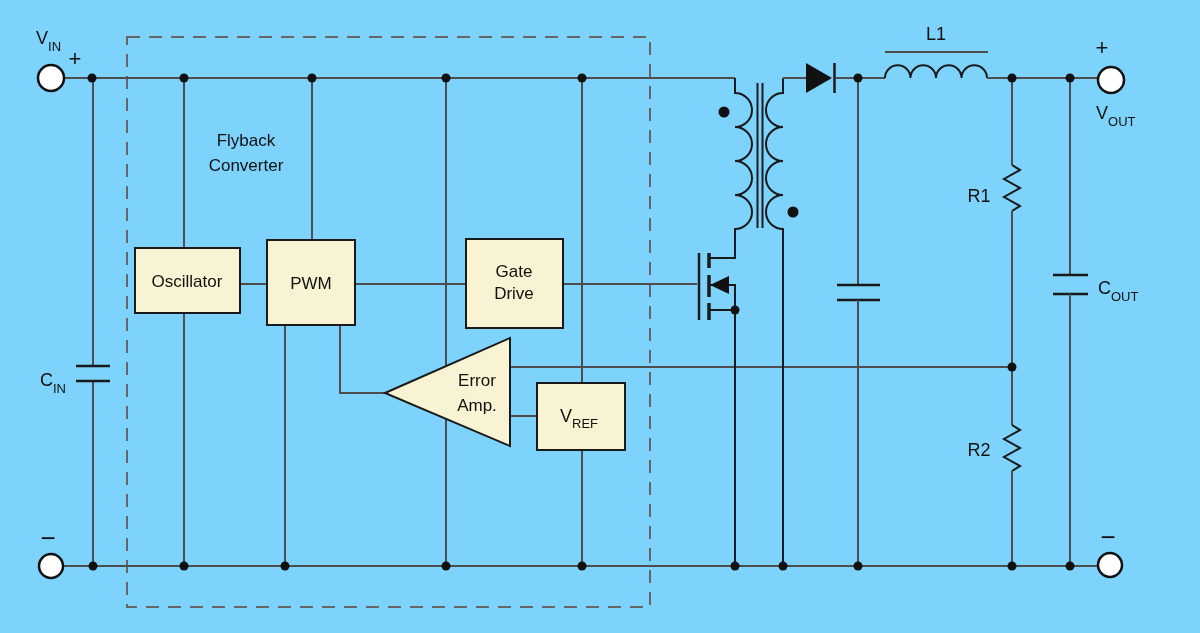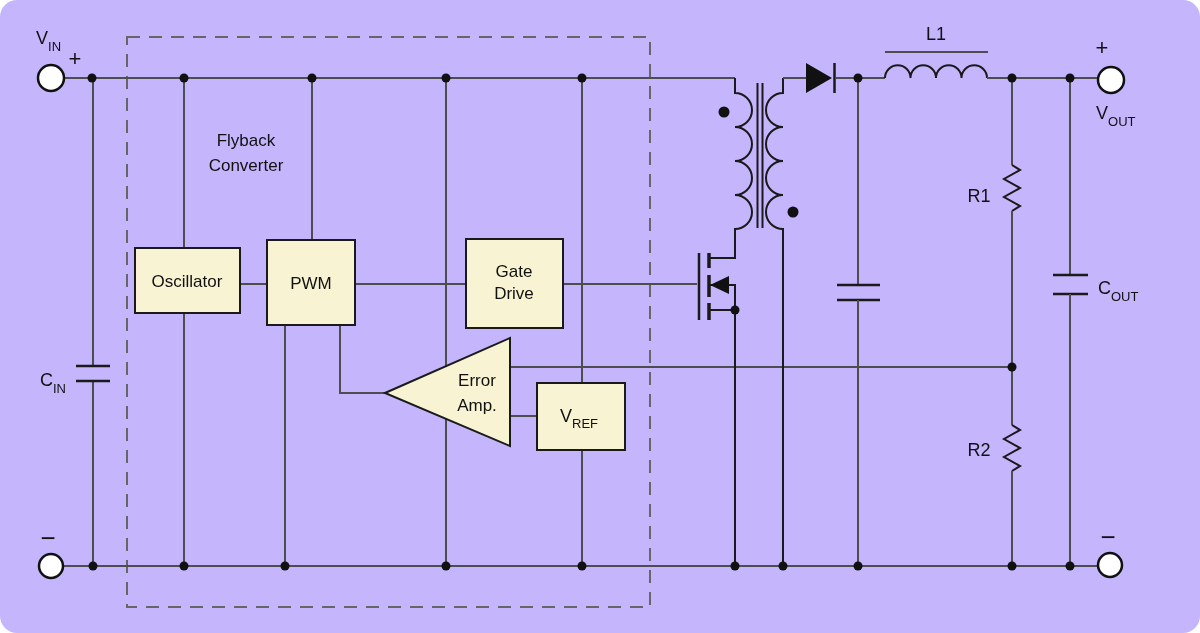--- a/index.html
+++ b/index.html
@@ -1,16 +1,16 @@
 <!DOCTYPE html>
 <html><head>
 <meta charset="utf-8">
 <style>
   html,body{margin:0;padding:0;background:#ffffff;}
-  .stage{position:relative;width:1200px;height:633px;background:#c4b5fd;overflow:hidden;border-radius:17px;}
+  .stage{position:relative;width:1200px;height:633px;background:#7dd3fc;overflow:hidden;}
   svg text{font-family:"Liberation Sans","DejaVu Sans",sans-serif;fill:#111;}
   .lbl{font-size:18px;}
   .sub{font-size:13px;}
   .blk-lbl{font-size:17px;text-anchor:middle;}
   .plus{font-size:22px;text-anchor:middle;}
   .minus{font-size:26px;text-anchor:middle;}
   .wire{stroke:#4d4d4d;stroke-width:2;fill:none;}
   .comp{stroke:#1a1a1a;stroke-width:2;fill:none;}
   .comp-th{stroke:#1a1a1a;stroke-width:2.5;fill:none;}
   .blk{stroke:#1a1a1a;stroke-width:2;}

